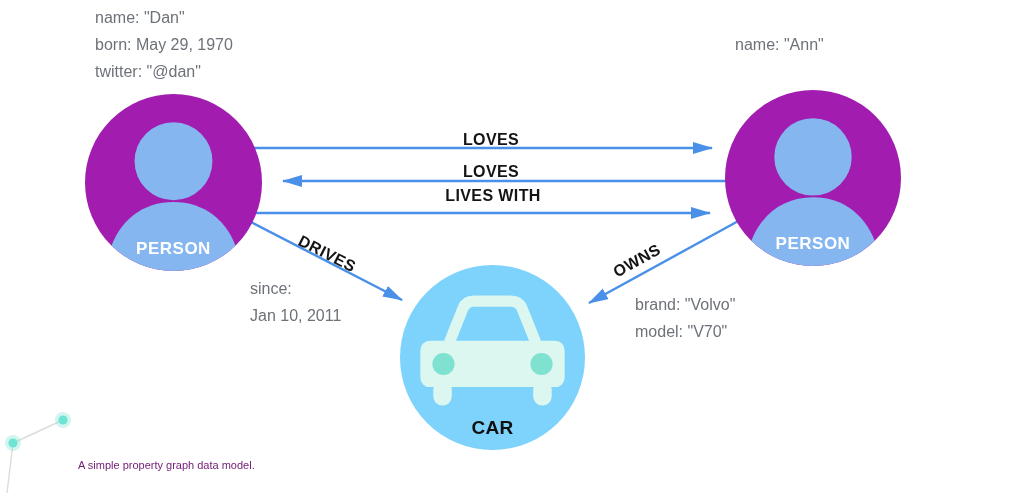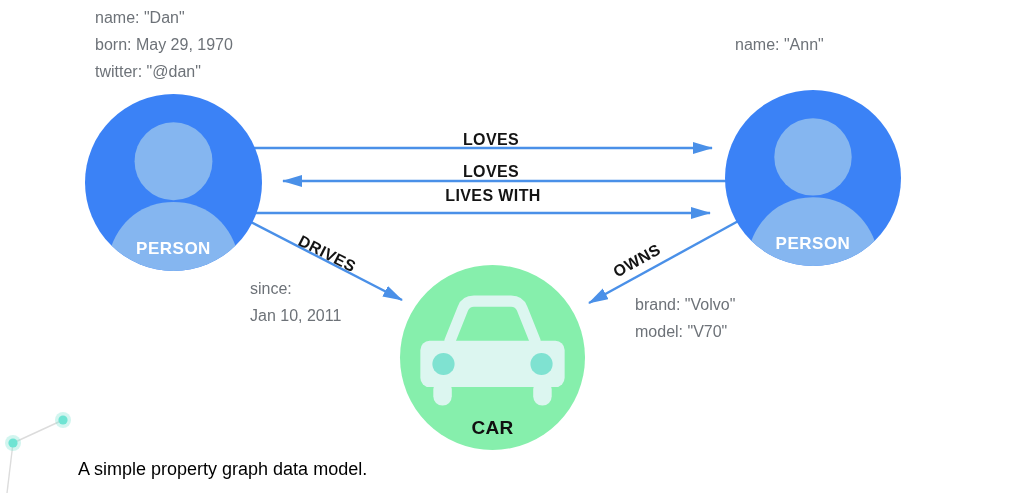--- a/index.html
+++ b/index.html
@@ -20,22 +20,22 @@
   .node {
     position: absolute;
     border-radius: 50%;
     overflow: hidden;
   }
   .node svg {
     position: absolute;
     left: 0; top: 0;
     width: 100%; height: 100%;
   }
-  .node-person { background: #3b82f6; }
-  .node-car { background: #86efac; }
+  .node-person { background: #a21caf; }
+  .node-car { background: #7dd3fc; }
   .node-label {
     position: absolute;
     left: 0; right: 0;
     top: 82%;
     text-align: center;
     font-weight: 700;
     letter-spacing: 0.5px;
   }
   .node-person .node-label {
     color: #ffffff;
@@ -59,22 +59,22 @@
     color: #141414;
     font-size: 16px;
     font-weight: 600;
     letter-spacing: 0.4px;
     white-space: nowrap;
   }
   .rel-label.rot-drives { transform: translate(-50%, -50%) rotate(27deg); }
   .rel-label.rot-owns   { transform: translate(-50%, -50%) rotate(-29deg); }
   .caption {
     position: absolute;
-    color: #000000;
-    font-size: 18px;
+    color: #701a75;
+    font-size: 11px;
     white-space: nowrap;
   }
 </style>
 </head>
 <body>
 
 <div class="canvas">
 
   <svg class="arrow-layer" viewBox="0 0 1024 493" xmlns="http://www.w3.org/2000/svg">
     <defs>

